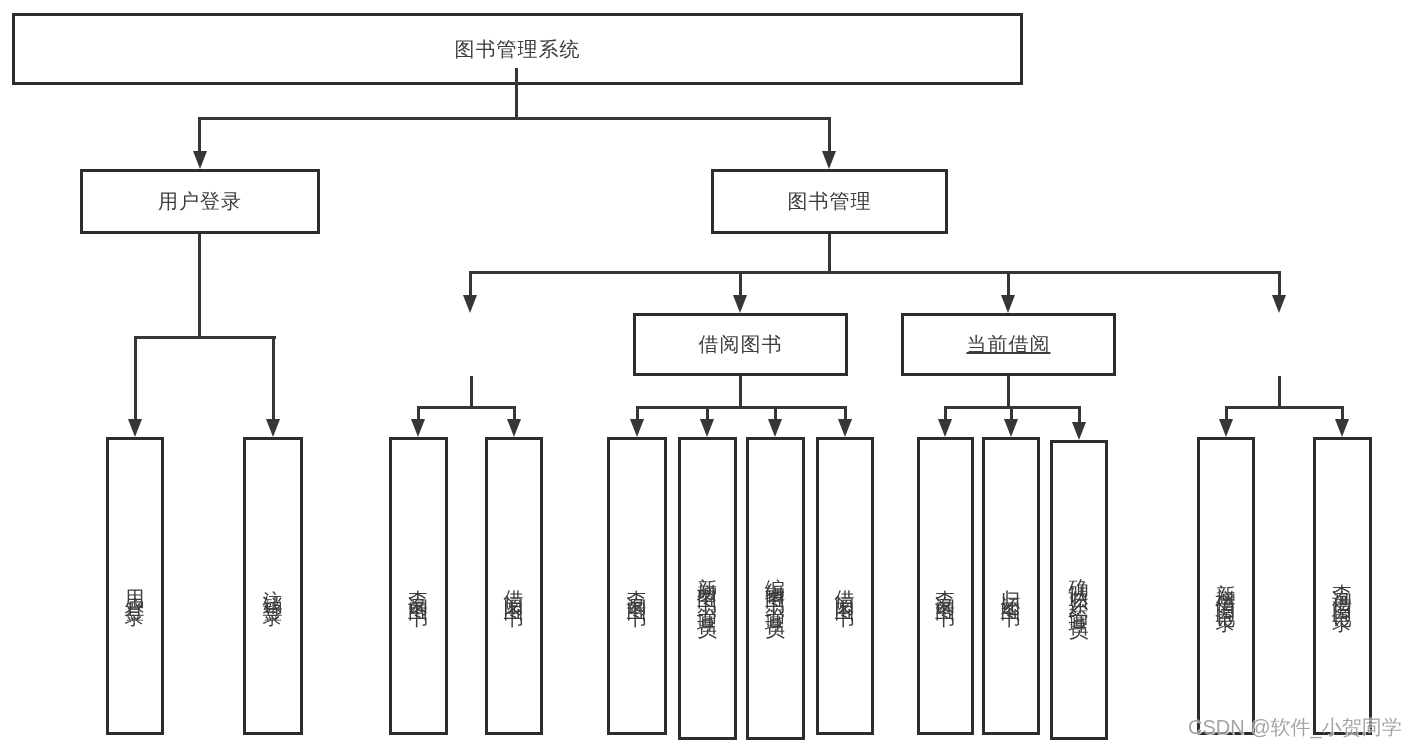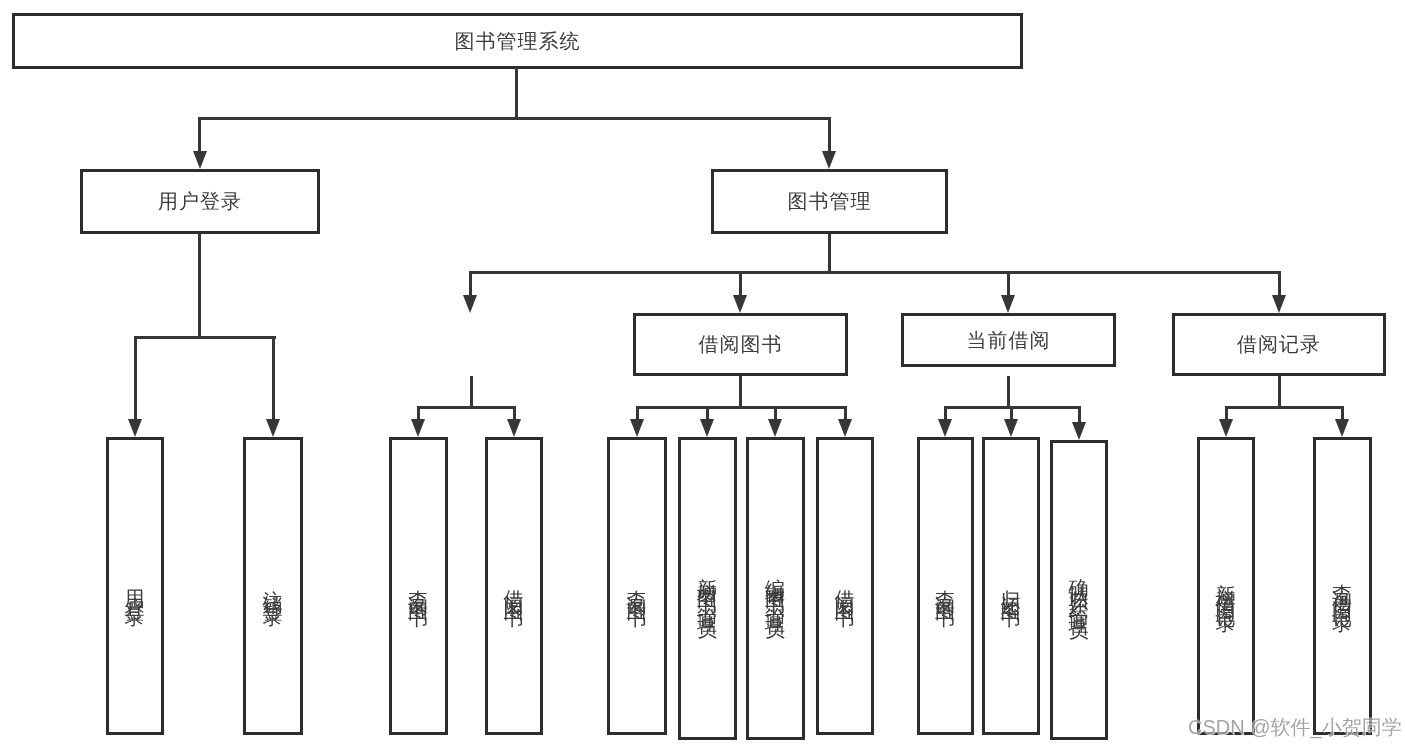--- a/index.html
+++ b/index.html
@@ -29,21 +29,21 @@
     position:absolute;left:1188px;top:714px;z-index:6;white-space:nowrap;
     font-size:20px;color:#9b9b9b;opacity:.9;
     text-shadow:1px 1px 0 rgba(255,255,255,.85),-1px -1px 0 rgba(255,255,255,.6);
   }
 </style>
 </head>
 <body>
 
 <div class="stage">
 
-  <div class="box hbox" style="left:12px;top:13px;width:1011px;height:56px;">
+  <div class="box hbox" style="left:12px;top:13px;width:1011px;height:72px;">
     <span>图书管理系统</span>
   </div>
 
   <div class="vline" style="left:515px;top:68px;height:50px;"></div>
   <div class="hline" style="left:198px;top:117px;width:633px;"></div>
   <div class="vline" style="left:198px;top:117px;height:38px;"></div>
   <div class="arrow" style="left:193px;top:151px;"></div>
   <div class="vline" style="left:828px;top:117px;height:38px;"></div>
   <div class="arrow" style="left:822px;top:151px;"></div>
 
@@ -68,25 +68,22 @@
   <div class="vline" style="left:739px;top:271px;height:28px;"></div>
   <div class="arrow" style="left:733px;top:295px;"></div>
   <div class="vline" style="left:1007px;top:271px;height:28px;"></div>
   <div class="arrow" style="left:1001px;top:295px;"></div>
   <div class="vline" style="left:1278px;top:271px;height:28px;"></div>
   <div class="arrow" style="left:1272px;top:295px;"></div>
 
   <div class="box hbox" style="left:633px;top:313px;width:215px;height:63px;">
     <span>借阅图书</span>
   </div>
-  <div class="box hbox" style="left:901px;top:313px;width:215px;height:54px;">
+  <div class="box hbox" style="left:901px;top:313px;width:215px;height:63px;text-decoration:underline;">
     <span>当前借阅</span>
-  </div>
-  <div class="box hbox" style="left:1172px;top:313px;width:214px;height:63px;">
-    <span>借阅记录</span>
   </div>
 
   <div class="vline" style="left:470px;top:376px;height:32px;"></div>
   <div class="hline" style="left:417px;top:406px;width:99px;"></div>
   <div class="vline" style="left:417px;top:406px;height:17px;"></div>
   <div class="arrow" style="left:411px;top:419px;"></div>
   <div class="vline" style="left:513px;top:406px;height:17px;"></div>
   <div class="arrow" style="left:507px;top:419px;"></div>
 
   <div class="vline" style="left:739px;top:376px;height:32px;"></div>

